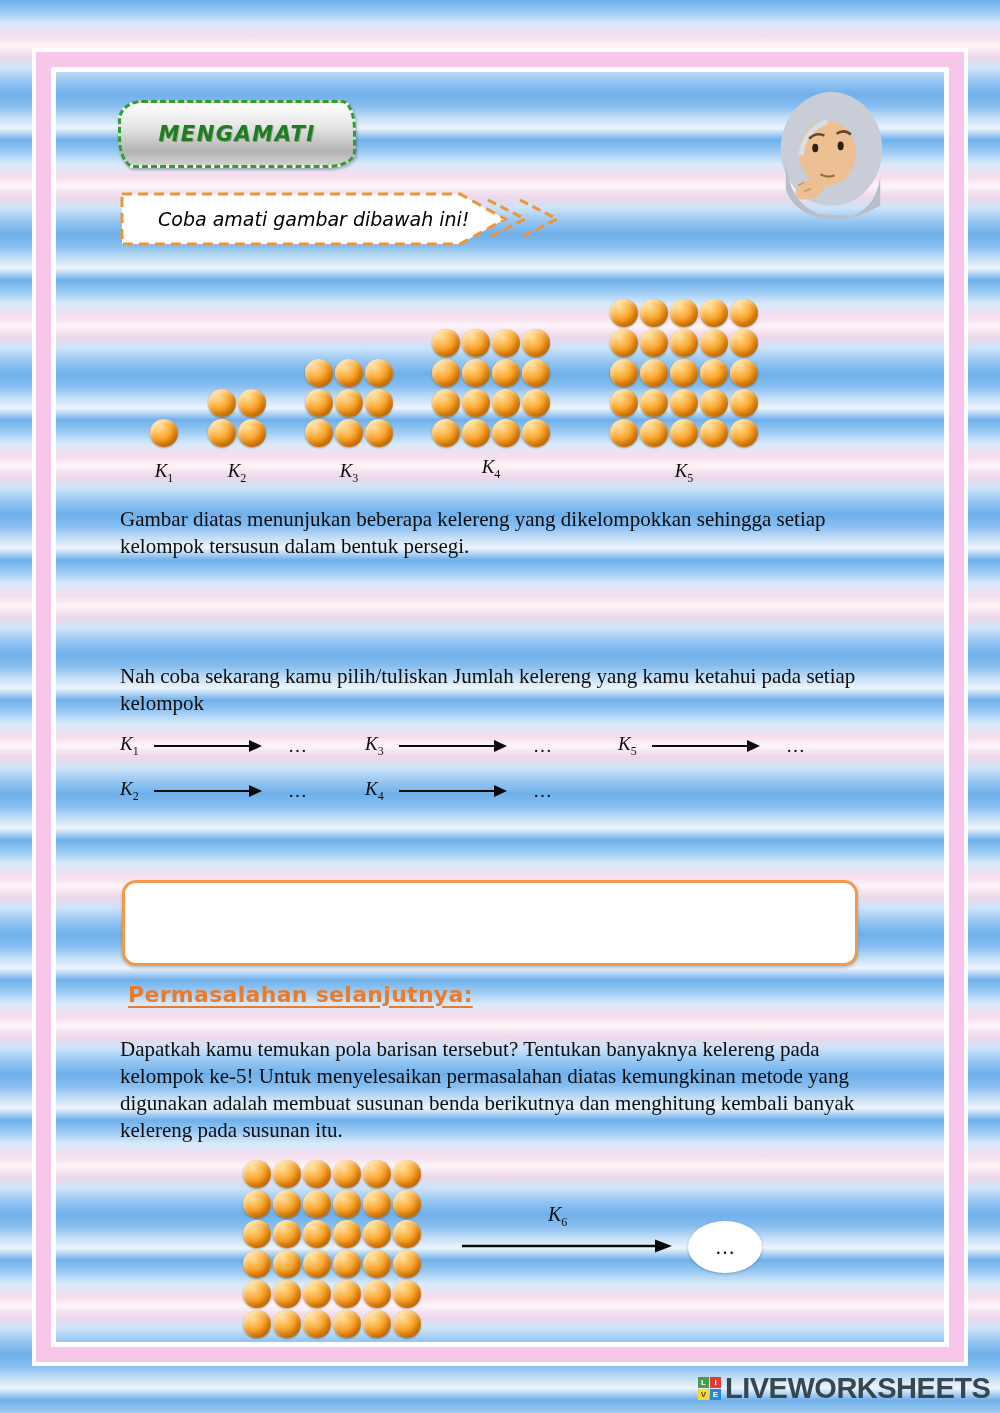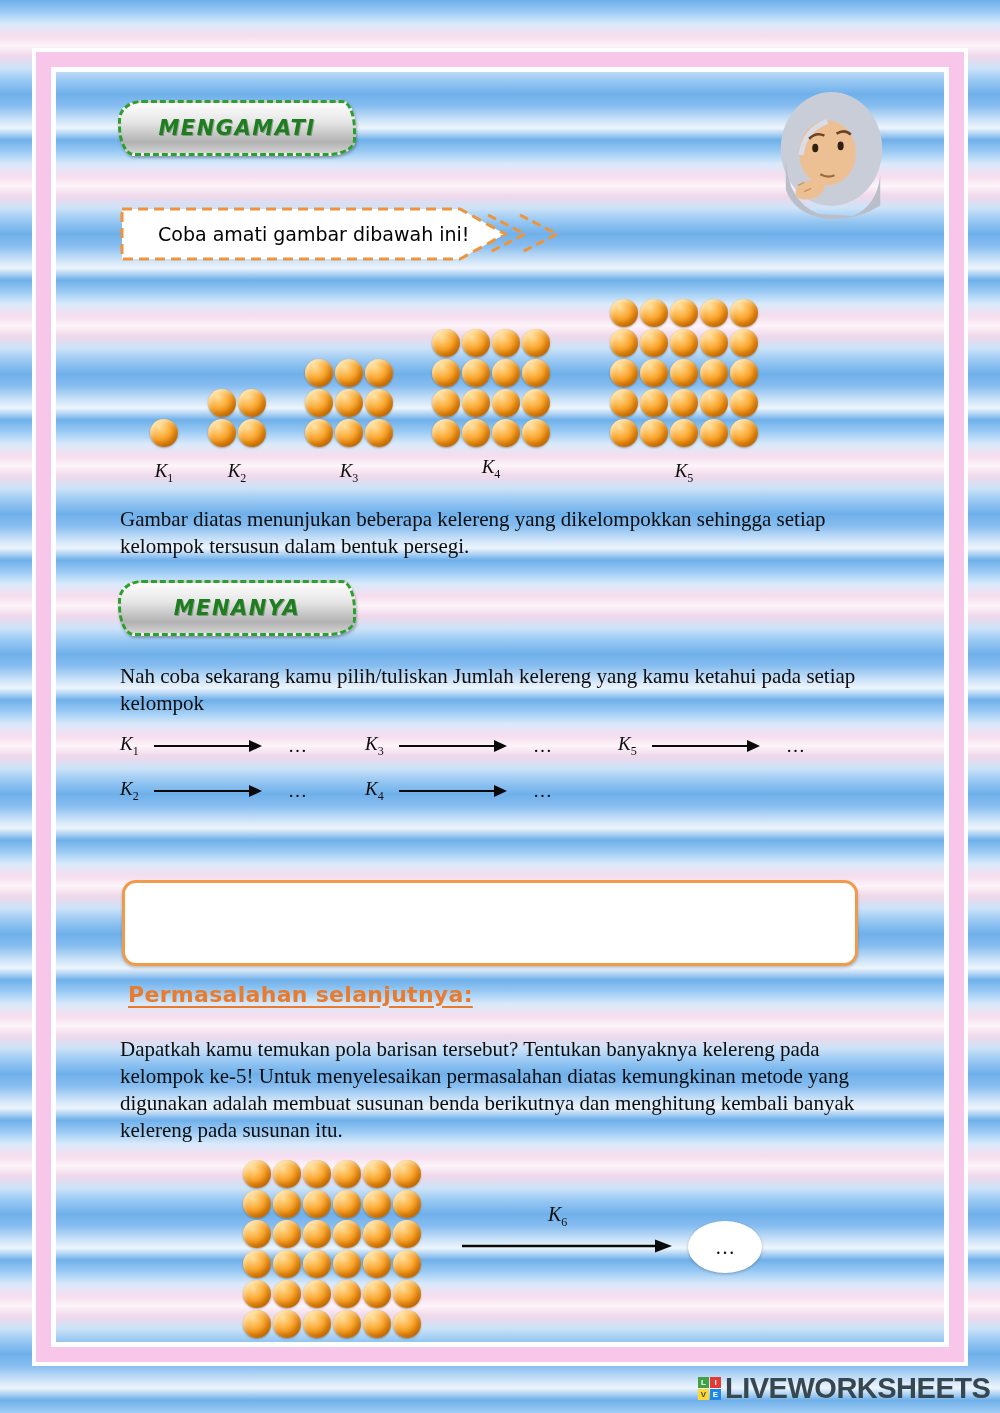--- a/index.html
+++ b/index.html
@@ -23,38 +23,38 @@
       #6fb0ea 140px);
   }
   .frame {
     position:absolute; left:36px; top:52px; width:928px; height:1310px;
     border:15px solid #f8c6e8;
     box-shadow: 0 0 0 4px #ffffff, inset 0 0 0 5px #ffffff;
     pointer-events:none; z-index:6;
   }
   
   .badge {
-    position:absolute; width:238px; height:56px; z-index:2;
+    position:absolute; width:238px; height:68px; z-index:2;
     display:flex; align-items:center; justify-content:center;
     background: linear-gradient(180deg,#fdfdfd 0%,#e6e6e6 38%,#b2b2b2 78%,#d2d2d2 100%);
     border:3px dashed #2ca02c;
     border-radius: 24px 14px 28px 16px / 20px 30px 16px 30px;
     box-shadow: 1px 2px 3px rgba(0,0,0,.28);
   }
   .badge-observe { left:118px; top:100px; }
   .badge-ask     { left:118px; top:580px; }
   .badge span {
     font-family:"DejaVu Sans",sans-serif; font-weight:bold; font-style:italic;
     font-size:21px; letter-spacing:1.5px; color:#1e7d1e;
     text-shadow:1px 1px 0 rgba(10,70,10,.35);
   }
   
   .emoji { position:absolute; left:773px; top:88px; width:118px; height:132px; z-index:2; }
   
-  .banner { position:absolute; left:120px; top:207px; width:450px; height:54px; z-index:2; }
+  .banner { position:absolute; left:120px; top:192px; width:450px; height:54px; z-index:2;font-style:italic; }
   .banner-shape { position:absolute; left:0; top:0; width:450px; height:54px; }
   .banner-text {
     position:absolute; left:38px; top:50%; transform:translateY(-50%);
     font-family:"DejaVu Sans",sans-serif; font-size:19px; color:#000; white-space:nowrap;
   }
   
   .marble-grid { position:absolute; display:grid; gap:2px; z-index:2; }
   #g1{left:150px;top:419px;} #g2{left:208px;top:389px;} #g3{left:305px;top:359px;}
   #g4{left:432px;top:329px;} #g5{left:610px;top:299px;} #g6{left:243px;top:1160px;}
   .marble{
@@ -209,23 +209,20 @@
     </div>
 
   <div class="glabel" id="gl1"><i>K</i><sub>1</sub></div>
   <div class="glabel" id="gl2"><i>K</i><sub>2</sub></div>
   <div class="glabel" id="gl3"><i>K</i><sub>3</sub></div>
   <div class="glabel" id="gl4"><i>K</i><sub>4</sub></div>
   <div class="glabel" id="gl5"><i>K</i><sub>5</sub></div>
 
   <p class="para" id="p1">Gambar diatas menunjukan beberapa kelereng yang dikelompokkan sehingga setiap kelompok tersusun dalam bentuk persegi.</p>
 
-  <div class="badge badge-ask">
-    <span>MENANYA</span>
-  </div>
 
   <p class="para" id="p2">Nah coba sekarang kamu pilih/tuliskan Jumlah kelereng yang kamu ketahui pada setiap kelompok</p>
 
   <div class="mapping" id="m1">
     <span class="klabel"><i>K</i><sub>1</sub></span>
     <svg class="map-arrow" width="108" height="14" viewBox="0 0 108 14">
         <line x1="0" y1="7" x2="95" y2="7" stroke="#0a0a0a" stroke-width="2"></line>
         <polygon points="95,1 108,7 95,13" fill="#0a0a0a"></polygon>
       </svg>
     <span class="dots">…</span>

